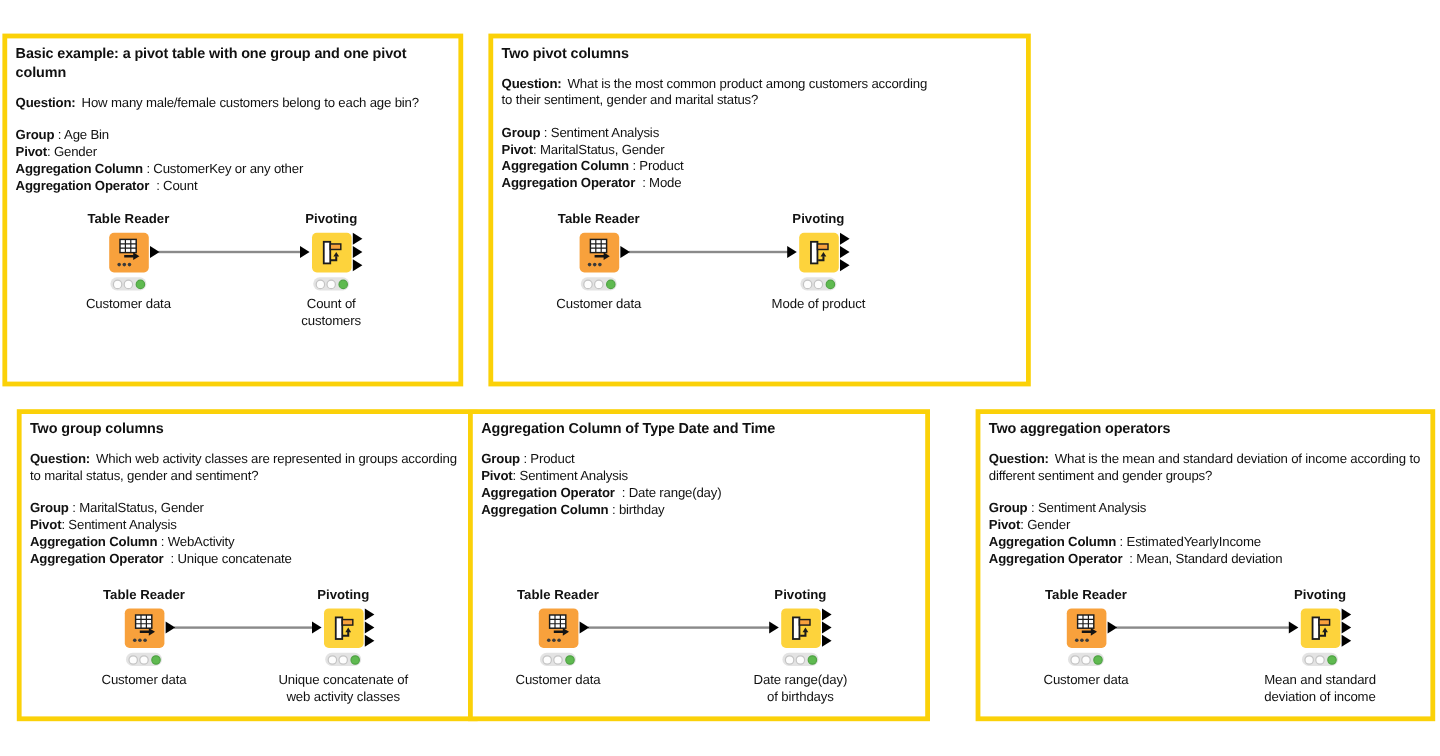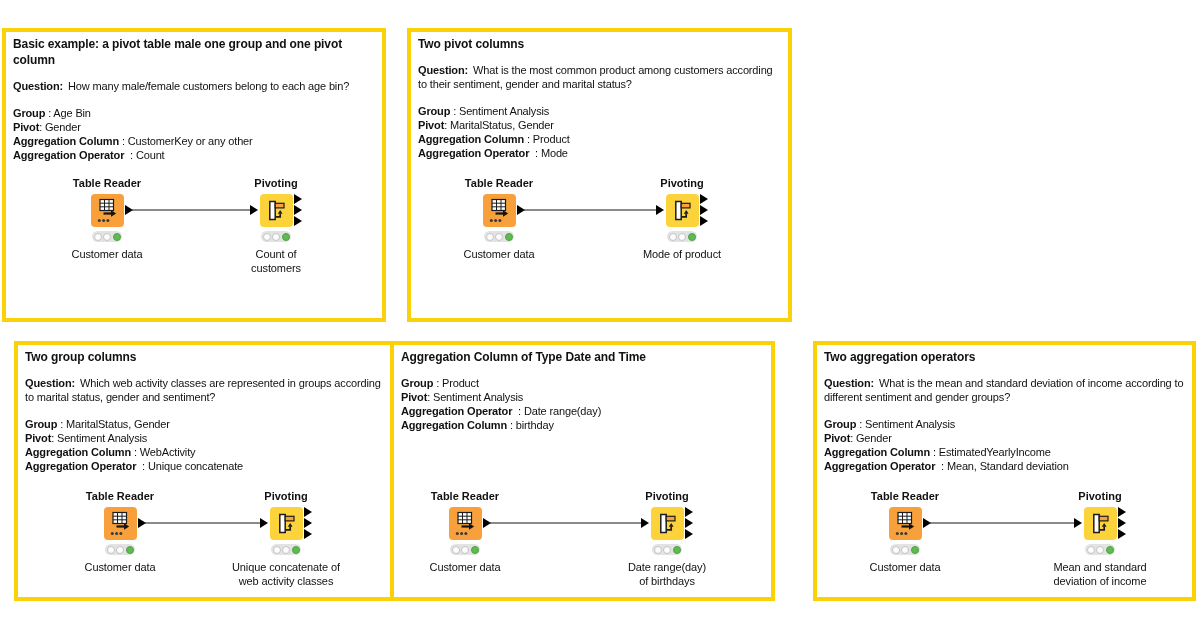--- a/index.html
+++ b/index.html
@@ -40,30 +40,30 @@
   .lights { width:30px; height:11px; background:#E3E3E3; border-radius:6px;
             margin:4px auto 0; display:flex; align-items:center; justify-content:space-evenly; }
   .lights i { display:block; width:8px; height:8px; border-radius:50%;
               background:#FDFDFD; border:1px solid #C4C4C4; box-sizing:border-box; }
   .lights i.g { background:#5FBA50; border-color:#4FA344; }
   .ncap { font-size:11px; line-height:14px; margin-top:5px; white-space:pre-line; letter-spacing:-0.1px; }
   .edge { position:absolute; top:33px; height:2px; background:#8A8A8A; }
 
   
   #p0 { left:2px;   top:28px;  width:384px; height:294px; }
-  #p1 { left:407px; top:28px;  width:385px; height:294px; }
+  #p1 { left:407px; top:28px;  width:452px; height:294px; }
   #p2 { left:14px;   top:341px; width:384px; height:260px; }
   #p3 { left:390px; top:341px; width:385px; height:260px; }
   #p4 { left:813px; top:341px; width:383px; height:260px; }
 </style>
 </head>
 <body>
 
 <div class="panel" id="p0">
-  <div class="title">Basic example: a pivot table male one group and one pivot column</div>
+  <div class="title">Basic example: a pivot table with one group and one pivot column</div>
   <div class="question"><b>Question:</b><span>How many male/female customers belong to each age bin?</span></div>
   <div class="fields">
     <div class="field"><b>Group</b><span> : Age Bin</span></div>
     <div class="field"><b>Pivot</b><span>: Gender</span></div>
     <div class="field"><b>Aggregation Column</b><span> : CustomerKey or any other</span></div>
     <div class="field"><b>Aggregation Operator</b><span>  : Count</span></div>
   </div>
   <div class="workflow">
     <div class="edge" style="left:126px;width:119px"></div>
     <div class="node" style="left:16px">

